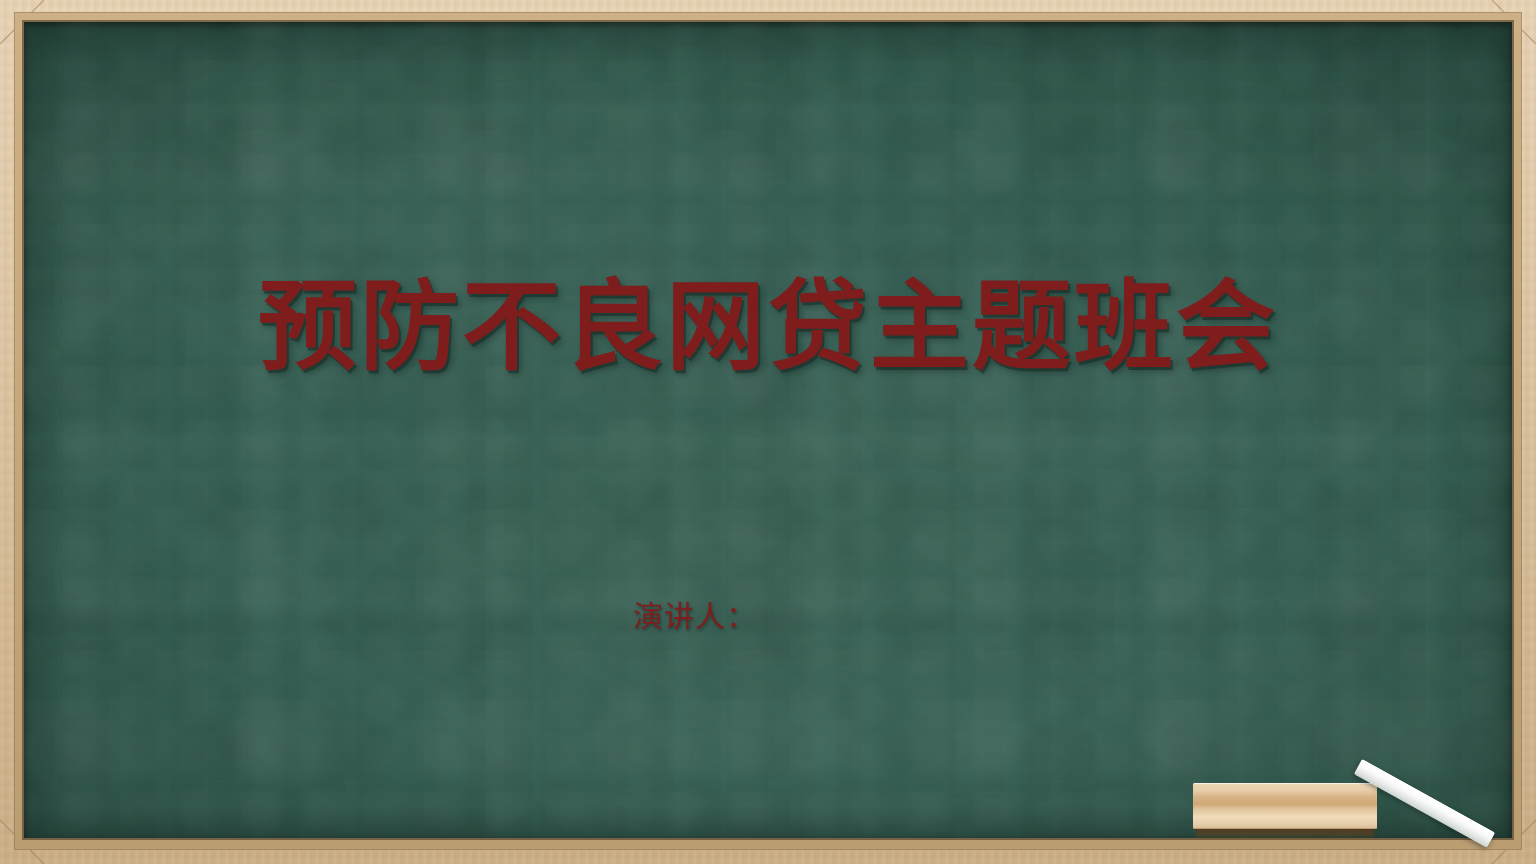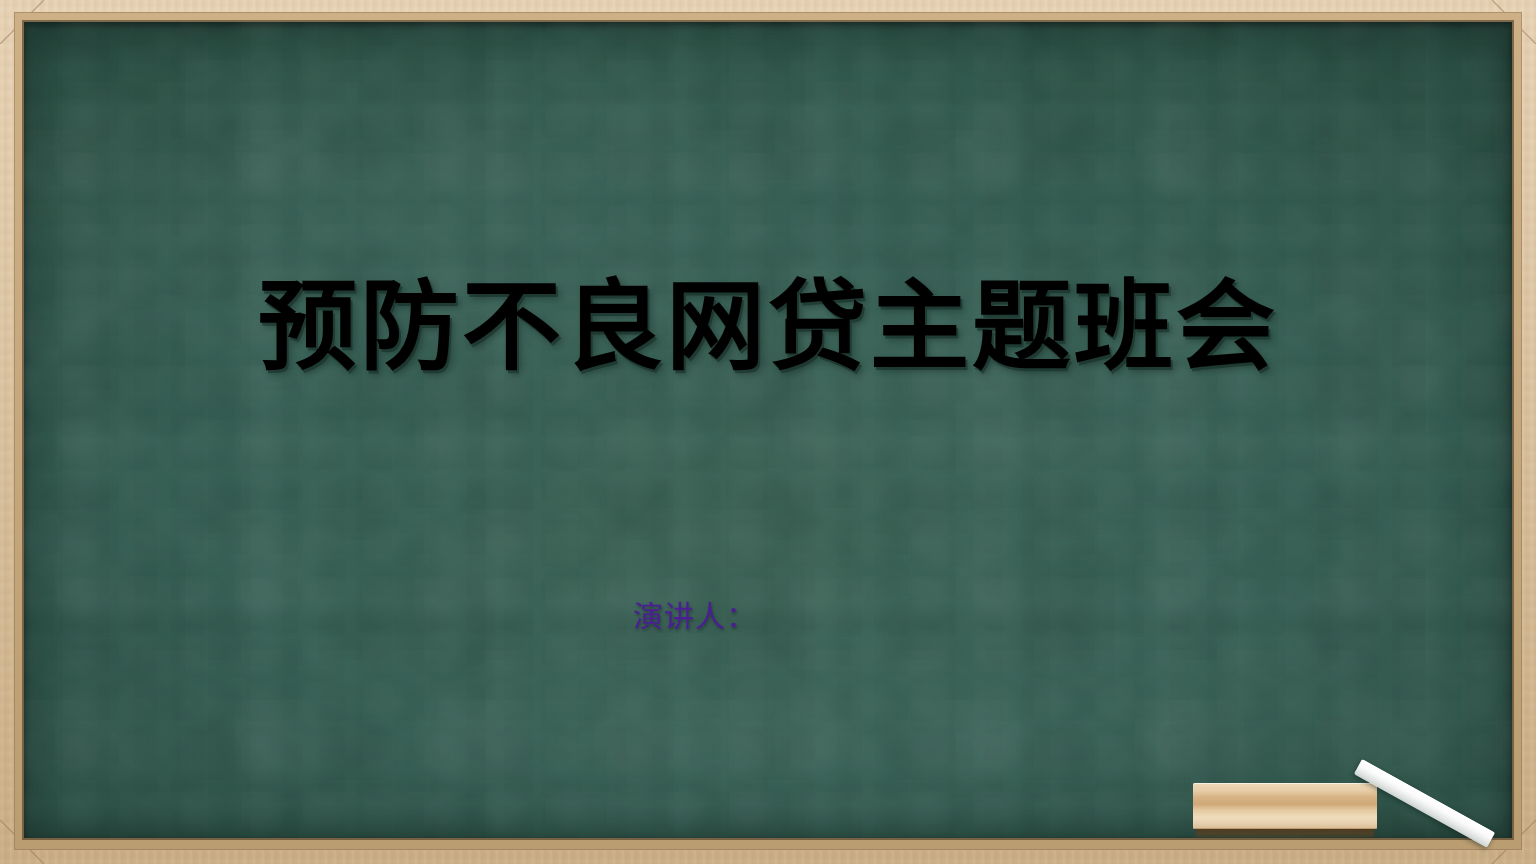--- a/index.html
+++ b/index.html
@@ -135,41 +135,41 @@
         rgba(0,0,0,0.42) 100%);
   }
 
   
   .title {
     position: absolute;
     left: 0;
     right: 0;
     top: 276px;
     text-align: center;
-    color: #000000;
+    color: #7f1d1d;
     font-family: "DejaVu Sans", "Liberation Sans", sans-serif;
     font-weight: bold;
     font-size: 99px;
     line-height: 1.04;
     letter-spacing: 3px;
     white-space: nowrap;
     text-shadow:
       2px 3px 0 rgba(20,44,36,0.55),
       4px 5px 6px rgba(12,30,24,0.35);
   }
 
   .byline {
     position: absolute;
     left: 0;
     right: 0;
     top: 592px;
     display: flex;
     justify-content: center;
     align-items: baseline;
-    color: #4c1d95;
+    color: #7f1d1d;
     font-family: "DejaVu Sans", "Liberation Sans", sans-serif;
     font-size: 30px;
     letter-spacing: 1px;
     text-shadow: 1px 2px 3px rgba(12,30,24,0.45);
   }
   .byline-field { display: flex; align-items: baseline; white-space: nowrap; }
   .byline-value {
     display: inline-block;
     min-width: 128px;
   }

